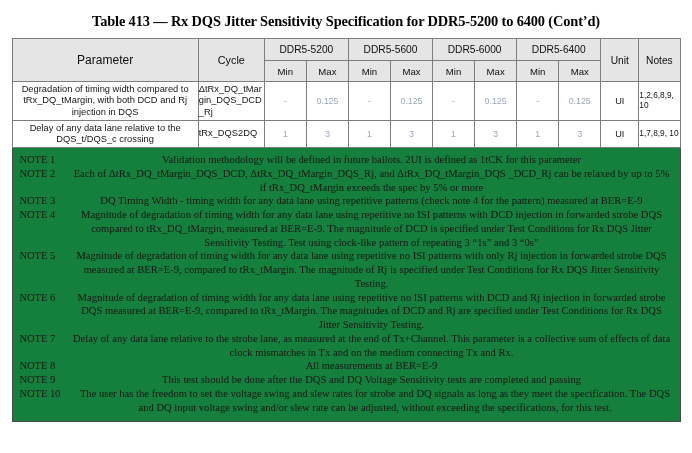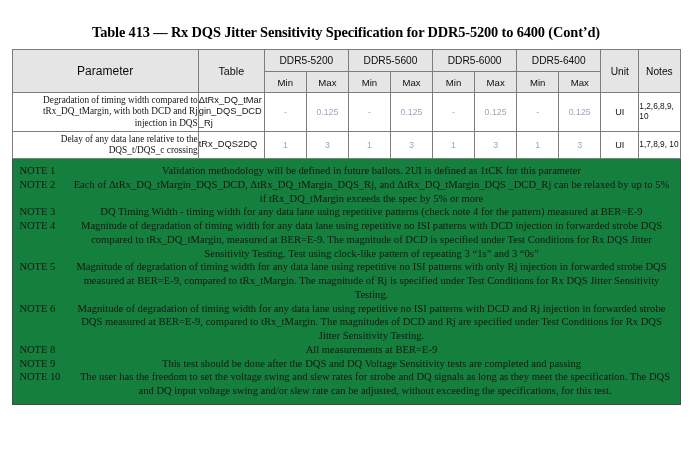--- a/index.html
+++ b/index.html
@@ -17,21 +17,21 @@
 
   .page {
     position: relative;
     width: 692px;
     height: 453px;
     box-sizing: border-box;
   }
 
   
   .title-block {
-    padding-top: 23px;
+    padding-top: 12px;
     text-align: center;
   }
   .table-title {
     font-family: "Liberation Serif", serif;
     font-weight: bold;
     font-size: 14.4px;
     letter-spacing: -0.15px;
     color: #000;
     line-height: 1.25;
     margin: 0;
@@ -72,26 +72,26 @@
     border-color: #6b6b6b;
   }
   .hdr-speed { height: 21px; }
   .hdr-minmax { height: 20px; font-size: 9.6px; margin-top: 47px; }
   .hdr-tall { height: 41px; }
   .hdr-param { font-size: 12px; }
   .hdr-symbol { font-size: 10.8px; }
 
   
   .cell-param {
-    font-family: Liberation Serif, serif;
+    font-family: Liberation Sans, sans-serif;
     font-size: 9.3px;
     line-height: 1.22;
     color: #141414;
     padding: 2px 3px 2px 4px;
-    text-align: right;
+    text-align: center;
     vertical-align: top;
     margin-top: 6px;
   }
   .cell-symbol {
     font-family: "Liberation Sans", sans-serif;
     font-size: 9.3px;
     line-height: 1.22;
     color: #141414;
     padding: 2px 2px 2px 4px;
     text-align: left;
@@ -176,21 +176,21 @@
       <col style="width:42px">
         <col style="width:42px">
       <col style="width:42px">
         <col style="width:42px">
       <col style="width:38px">
       <col style="width:41px">
     </colgroup>
     <thead>
       <tr>
         <th class="hdr hdr-param hdr-tall" rowspan="2">Parameter</th>
-        <th class="hdr hdr-symbol hdr-tall" rowspan="2">Table</th>
+        <th class="hdr hdr-symbol hdr-tall" rowspan="2">Cycle</th>
         <th class="hdr hdr-speed" colspan="2">DDR5-5200</th>
         <th class="hdr hdr-speed" colspan="2">DDR5-5600</th>
         <th class="hdr hdr-speed" colspan="2">DDR5-6000</th>
         <th class="hdr hdr-speed" colspan="2">DDR5-6400</th>
         <th class="hdr hdr-tall" rowspan="2">Unit</th>
         <th class="hdr hdr-tall" rowspan="2">Notes</th>
       </tr>
       <tr>
         <th class="hdr hdr-minmax">Min</th>
         <th class="hdr hdr-minmax">Max</th>
@@ -253,20 +253,24 @@
     </div>
     <div class="note-row">
       <span class="note-label">NOTE 5</span>
       <span class="note-text">Magnitude of degradation of timing width for any data lane using repetitive no ISI patterns with only Rj injection in forwarded strobe DQS measured at BER=E-9, compared to tRx_tMargin. The magnitude of Rj is specified under Test Conditions for Rx DQS Jitter Sensitivity Testing.</span>
     </div>
     <div class="note-row">
       <span class="note-label">NOTE 6</span>
       <span class="note-text">Magnitude of degradation of timing width for any data lane using repetitive no ISI patterns with DCD and Rj injection in forwarded strobe DQS measured at BER=E-9, compared to tRx_tMargin. The magnitudes of DCD and Rj are specified under Test Conditions for Rx DQS Jitter Sensitivity Testing.</span>
     </div>
     <div class="note-row">
+      <span class="note-label">NOTE 7</span>
+      <span class="note-text">Delay of any data lane relative to the strobe lane, as measured at the end of Tx+Channel. This parameter is a collective sum of effects of data clock mismatches in Tx and on the medium connecting Tx and Rx.</span>
+    </div>
+    <div class="note-row">
       <span class="note-label">NOTE 8</span>
       <span class="note-text">All measurements at BER=E-9</span>
     </div>
     <div class="note-row">
       <span class="note-label">NOTE 9</span>
       <span class="note-text">This test should be done after the DQS and DQ Voltage Sensitivity tests are completed and passing</span>
     </div>
     <div class="note-row">
       <span class="note-label wide">NOTE 10</span>
       <span class="note-text">The user has the freedom to set the voltage swing and slew rates for strobe and DQ signals as long as they meet the specification. The DQS and DQ input voltage swing and/or slew rate can be adjusted, without exceeding the specifications, for this test.</span>

